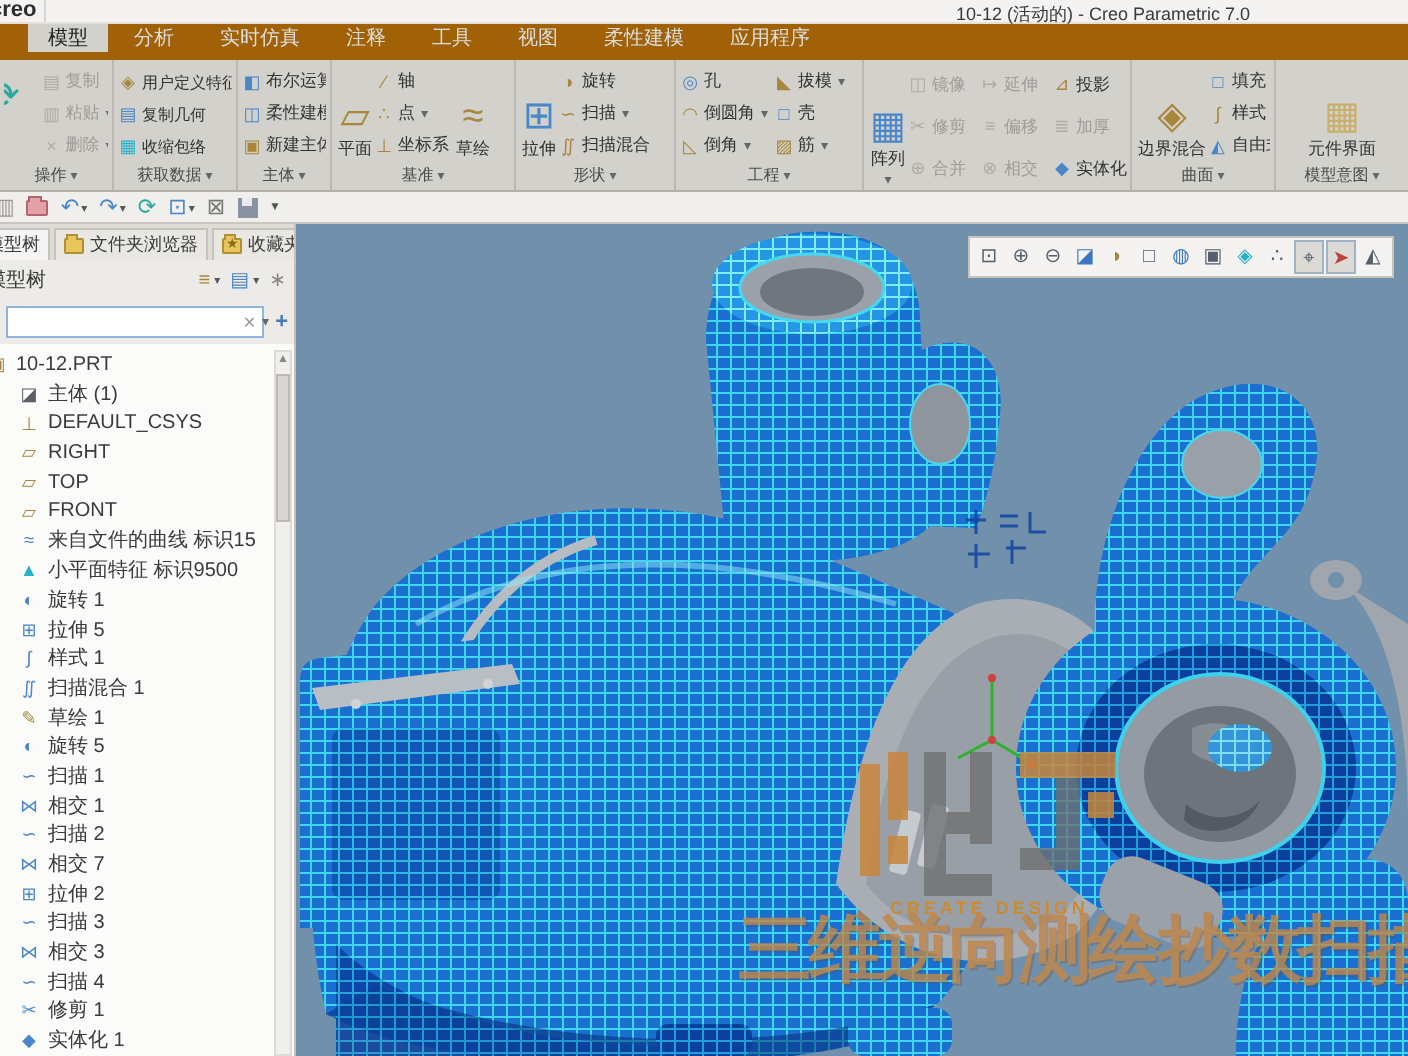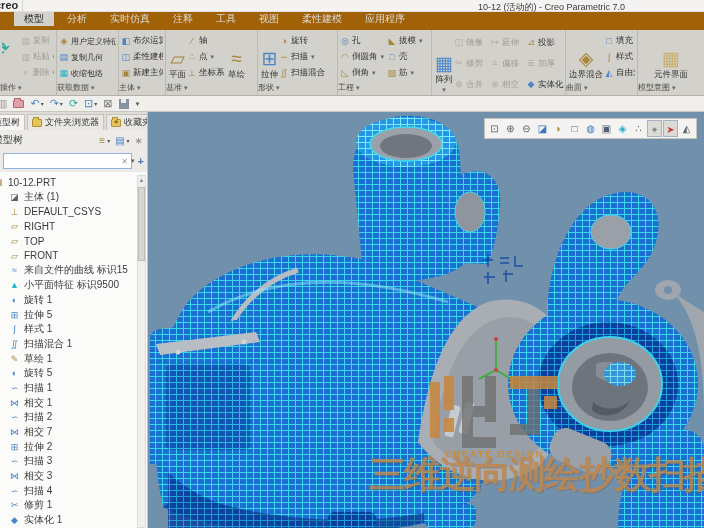--- a/index.html
+++ b/index.html
@@ -12,21 +12,21 @@
 .win-title{position:absolute;left:478px;top:1px;font-size:9px;color:#3a3a3a;white-space:nowrap}
 
 .tabrow{height:18px;background:#a16207;display:flex;align-items:flex-start;font-size:10px;color:#dcdcdc}
 .filetab{width:14px;background:#3fa33a}
 .tab{padding:0 10px;display:flex;align-items:center;margin-right:3px;white-space:nowrap;cursor:default}
 .tab.sel{background:#d3d1cb;color:#222}
 
 .ribbon{height:66px;background:#d3d1cb;border-bottom:1px solid #b3b0aa;display:flex}
 .rgroup{border-right:1px solid #bcb9b2;display:flex;flex-direction:column;flex:none;overflow:hidden}
 .rbody{flex:1;display:flex;align-items:stretch;padding:2px 2px 0;overflow:hidden}
-.rlabel{height:13px;font-size:8px;color:#4b4b47;text-align:left;line-height:11px;white-space:nowrap}
+.rlabel{height:13px;font-size:8px;color:#4b4b47;text-align:center;line-height:11px;white-space:nowrap}
 .rlabel::after{content:" ▾";font-size:7px;color:#666}
 .scol{display:flex;flex-direction:column;justify-content:space-around;padding:1px 0;overflow:hidden}
 .sbtn{display:flex;align-items:center;gap:2px;font-size:8.5px;color:#333;height:15px;white-space:nowrap}
 .sbtn.dis{color:#9f9d98}
 .sbtn.dis .icn{color:#aeaca7 !important}
 .sbtn.car::after{content:"▾";font-size:7px;color:#666;margin-left:1px}
 .icn{width:10px;height:11px;font-size:9px;line-height:11px;text-align:center;flex:none}
 .bigbtn{display:flex;flex-direction:column;align-items:center;justify-content:flex-end;font-size:8.5px;color:#333;gap:0;padding:0 1px 1px;white-space:nowrap}
 .bigicn{font-size:19px;line-height:21px}
 .bigbtn.car::after{content:"▾";font-size:7px;color:#666}

